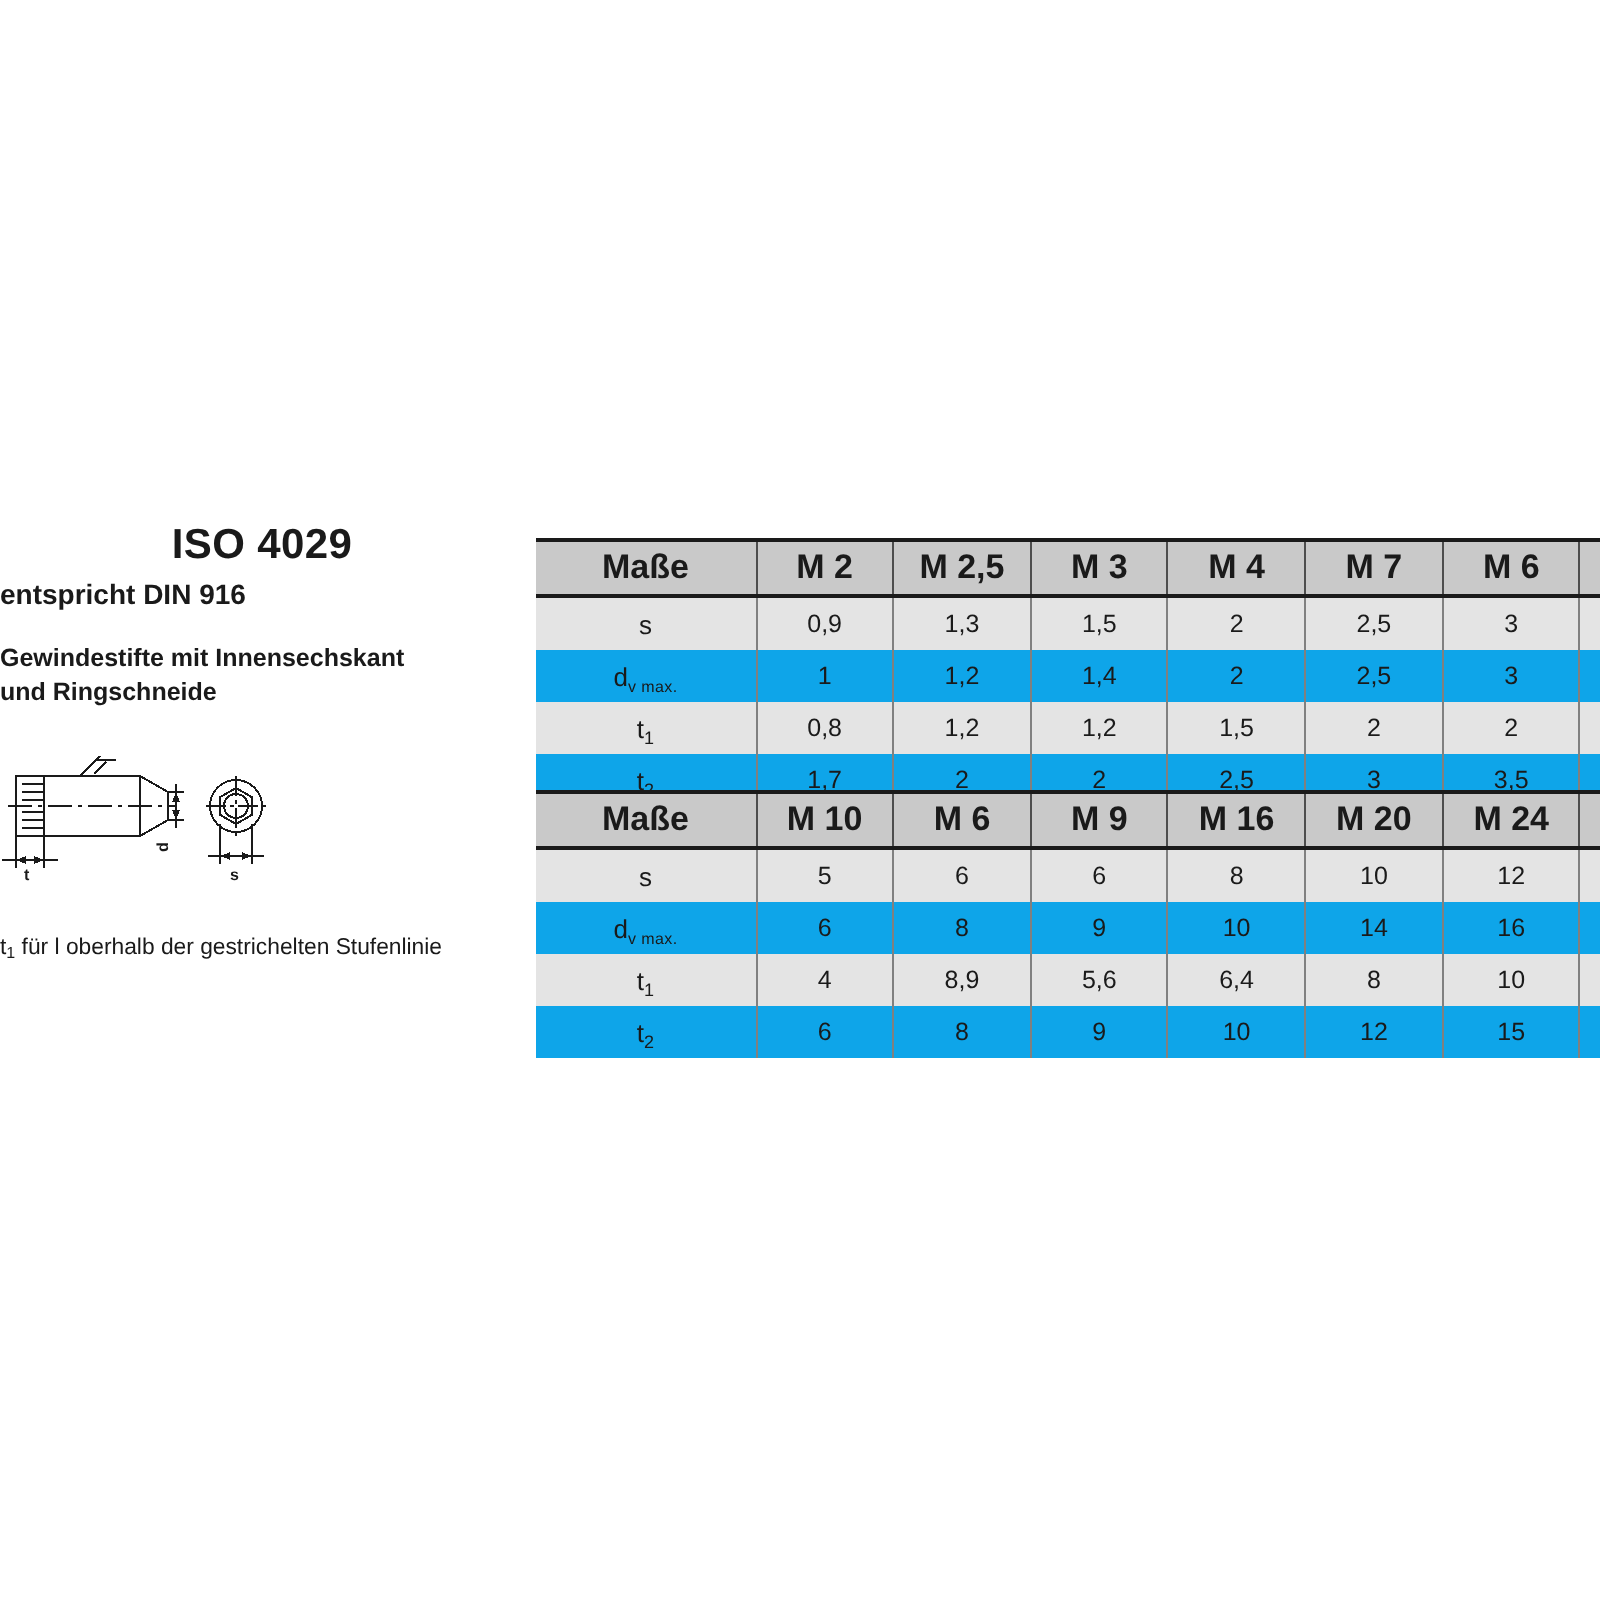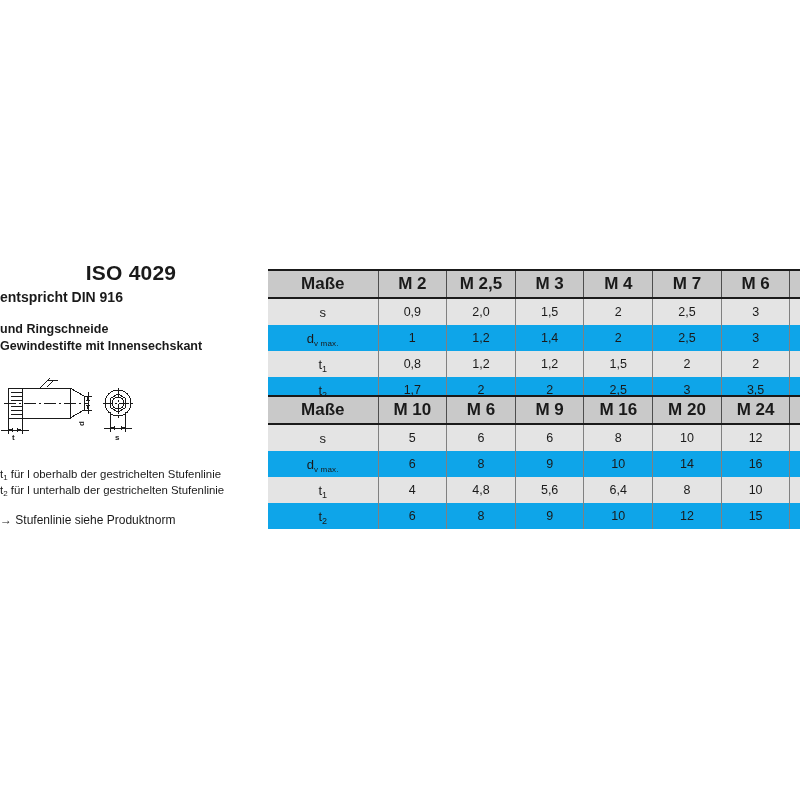--- a/index.html
+++ b/index.html
@@ -139,22 +139,22 @@
     top: 3px;
   }
 </style>
 </head>
 <body>
 
 <div id="left-panel">
   <h1 id="norm-title">ISO 4029</h1>
   <div id="norm-subtitle">entspricht DIN 916</div>
   <div id="product-desc">
+    <div>Gewindestifte mit Innensechskant</div>
     <div>und Ringschneide</div>
-    <div>Gewindestifte mit Innensechskant</div>
   </div>
 </div>
 
 <div id="drawing-wrap">
   <svg id="drawing-svg" width="150" height="70" viewBox="0 0 150 70">
     <g fill="none" stroke="#1a1a1a" stroke-width="1" shape-rendering="crispEdges">
 
       <rect x="8" y="10" width="62" height="30"></rect>
 
       <path d="M70,10 L84,18 L84,32 L70,40" stroke-linejoin="miter"></path>
@@ -204,22 +204,20 @@
     <g fill="#1a1a1a" stroke="none" font-family="Liberation Sans, sans-serif" font-size="8" font-weight="bold">
       <text x="12" y="62">t</text>
       <text x="84" y="48" transform="rotate(-90 84 48)">d</text>
       <text x="115" y="62">s</text>
     </g>
   </svg>
 </div>
 
 <div id="footnotes">
   <div class="fn-line"><span>t</span><sub>1</sub><span> für l oberhalb der gestrichelten Stufenlinie</span></div>
-  <div class="fn-line"><span>t</span><sub>2</sub><span> für l unterhalb der gestrichelten Stufenlinie</span></div>
-  <div id="note-arrow">→ Stufenlinie siehe Produktnorm</div>
 </div>
 
 <table class="spec-table" id="table-1">
   <colgroup>
     <col class="label-col">
       <col class="data-col">
       <col class="data-col">
       <col class="data-col">
     <col class="data-col">
       <col class="data-col">
@@ -235,21 +233,21 @@
       <th>M 4</th>
       <th>M 7</th>
       <th>M 6</th>
       <th>M 8</th>
     </tr>
   </thead>
   <tbody>
     <tr class="band-on">
       <td class="row-label">s</td>
       <td>0,9</td>
-      <td>2,0</td>
+      <td>1,3</td>
       <td>1,5</td>
       <td>2</td>
       <td>2,5</td>
       <td>3</td>
       <td>4</td>
     </tr>
     <tr class="band-off">
       <td class="row-label"><span>d</span><span class="sub-small">v max.</span></td>
       <td>1</td>
       <td>1,2</td>
@@ -322,21 +320,21 @@
       <td>8</td>
       <td>9</td>
       <td>10</td>
       <td>14</td>
       <td>16</td>
       <td class="blank-cell"></td>
     </tr>
     <tr class="band-on">
       <td class="row-label"><span>t</span><span class="sub-num">1</span></td>
       <td>4</td>
-      <td>4,8</td>
+      <td>8,9</td>
       <td>5,6</td>
       <td>6,4</td>
       <td>8</td>
       <td>10</td>
       <td class="blank-cell"></td>
     </tr>
     <tr class="band-off">
       <td class="row-label"><span>t</span><span class="sub-num">2</span></td>
       <td>6</td>
       <td>8</td>

